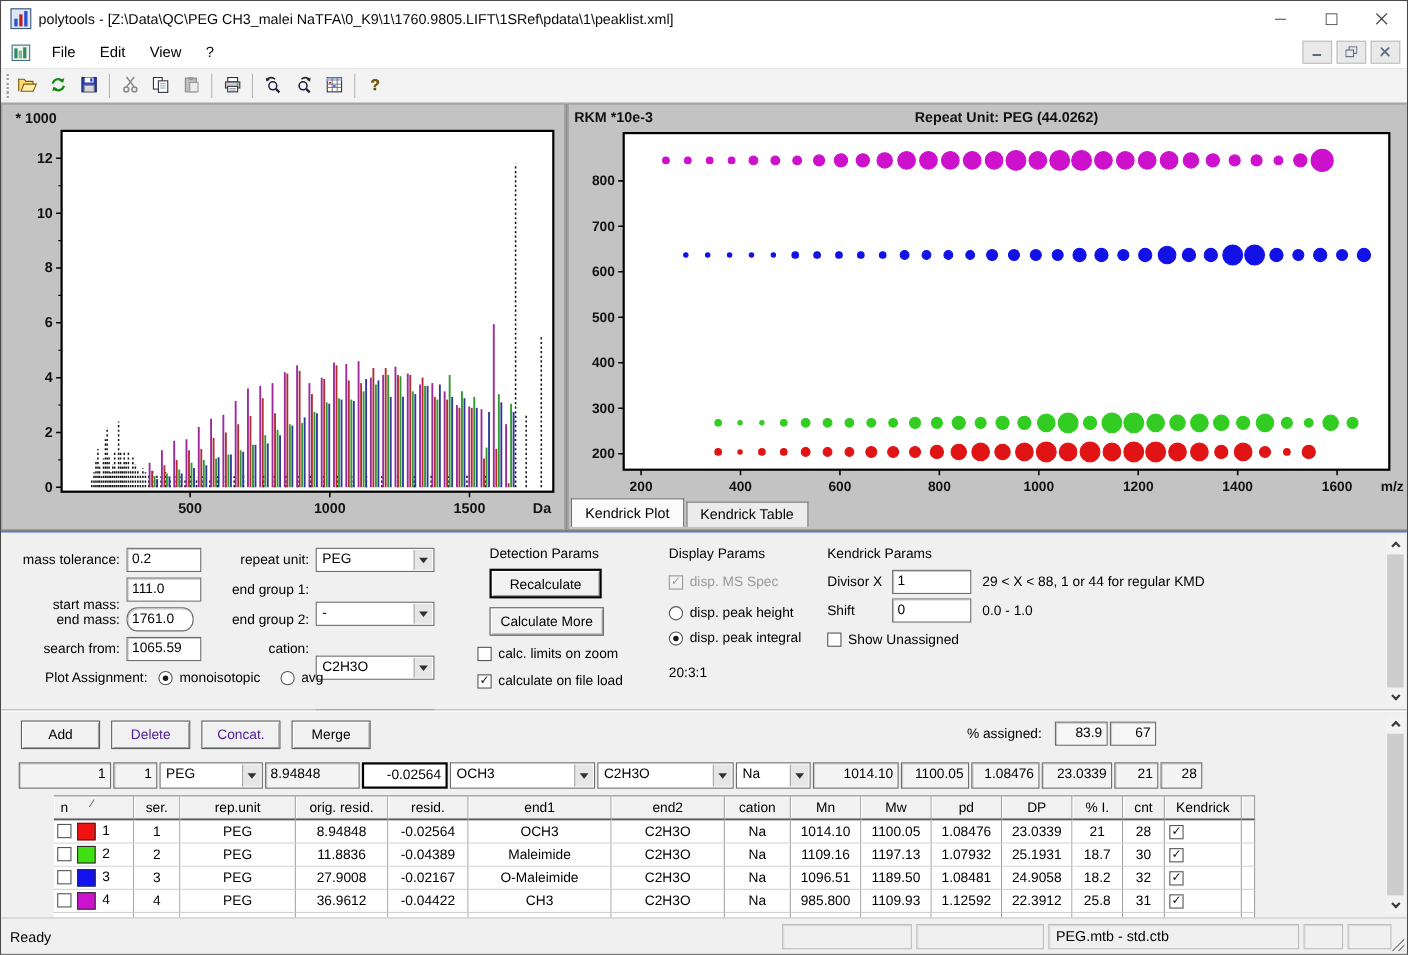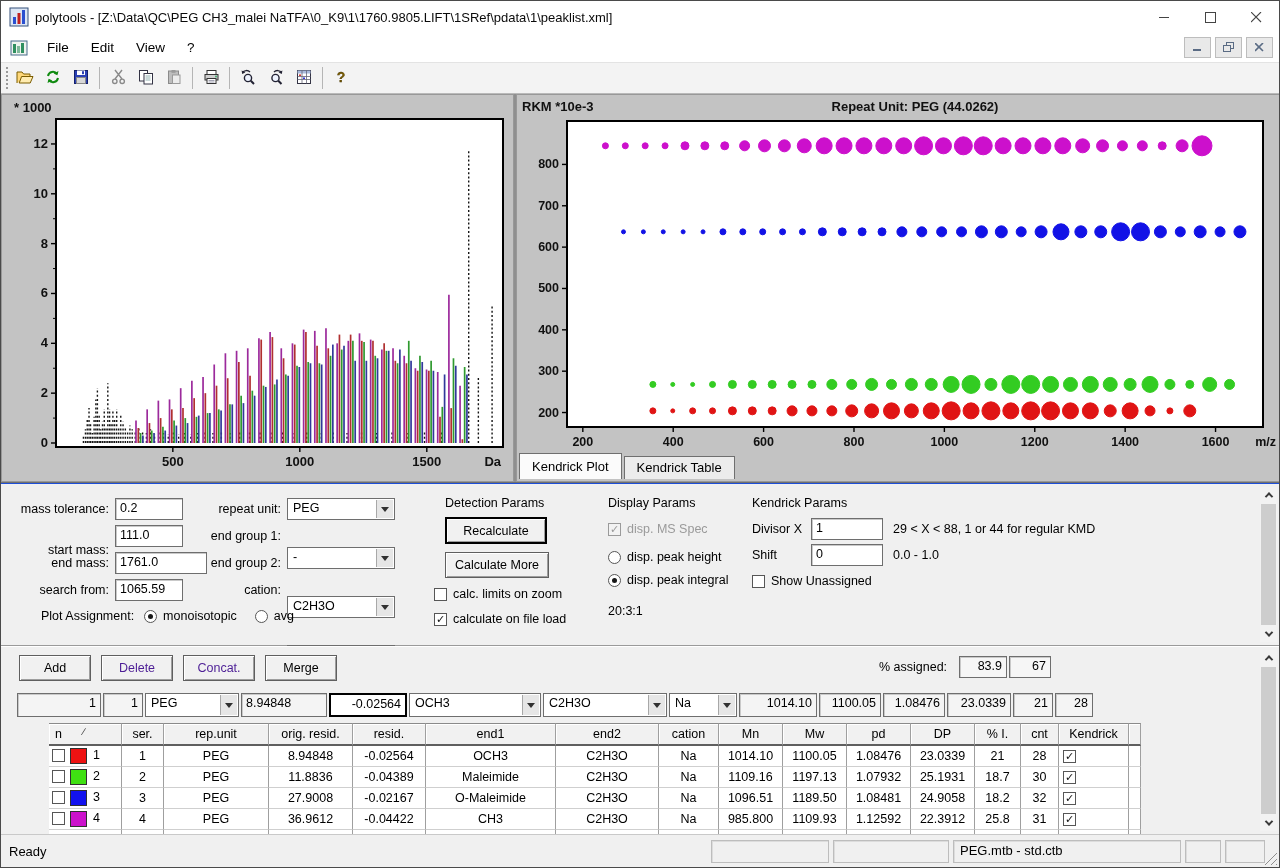--- a/index.html
+++ b/index.html
@@ -628,21 +628,21 @@
     </div>
   </div>
 
   <div class="params">
     <div id="param-rows">
         <div class="plabel" style="left: 6px; top: 18px; width: 102px;">mass tolerance:</div>
         <div class="tbx pos" style="left: 114px; top: 14px; width: 68px;">0.2</div>
         <div class="plabel" style="left: 6px; top: 31px; width: 102px; margin-top: 28px;">start mass:</div>
         <div class="tbx pos" style="left: 114px; top: 41px; width: 68px;">111.0</div>
         <div class="plabel" style="left: 6px; top: 72px; width: 102px;">end mass:</div>
-        <div class="tbx pos" style="left: 114px; top: 68px; width: 92px;">1761.0</div>
+        <div class="tbx pos" style="left: 114px; top: 68px; width: 61px; border-radius: 10px;">1761.0</div>
         <div class="plabel" style="left: 6px; top: 99px; width: 102px;">search from:</div>
         <div class="tbx pos" style="left: 114px; top: 95px; width: 68px;">1065.59</div>
         <div class="plabel" style="left: 192px; top: 18px; width: 88px;">repeat unit:</div>
         <div class="dd pos" style="left: 286px; top: 14px; width: 108px;">PEG<span class="arrow">
             <span class="tri-down"></span>
           </span></div>
         <div class="plabel" style="left: 192px; top: 45px; width: 88px;">end group 1:</div>
         <div class="dd pos" style="left: 286px; top: 41px; width: 108px;">-<span class="arrow">
             <span class="tri-down"></span>
           </span></div>

